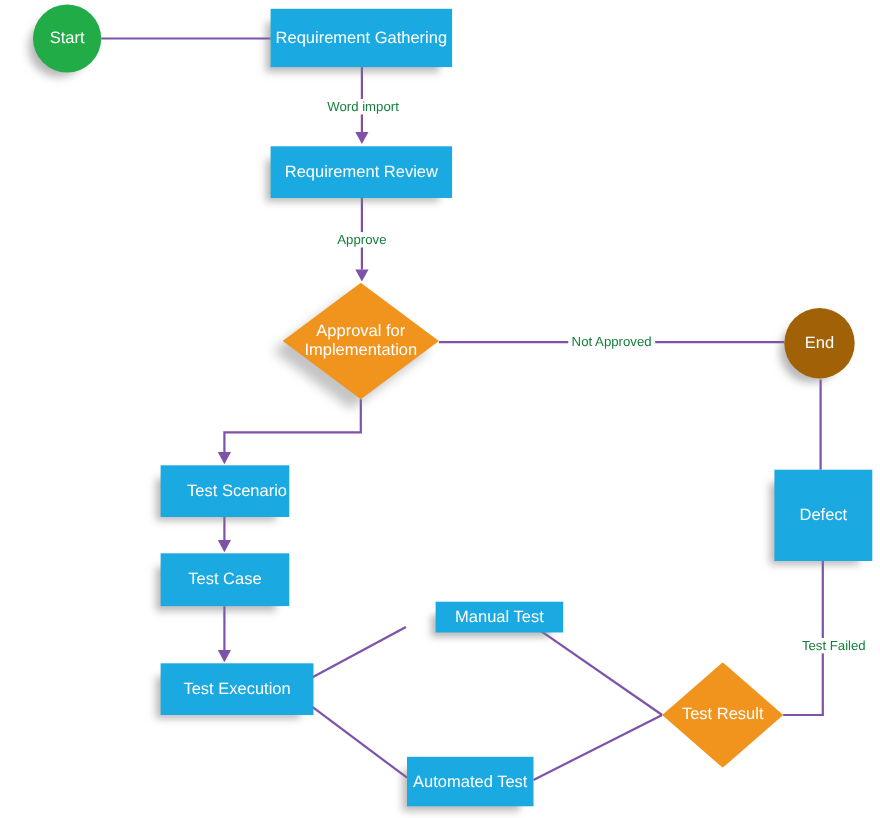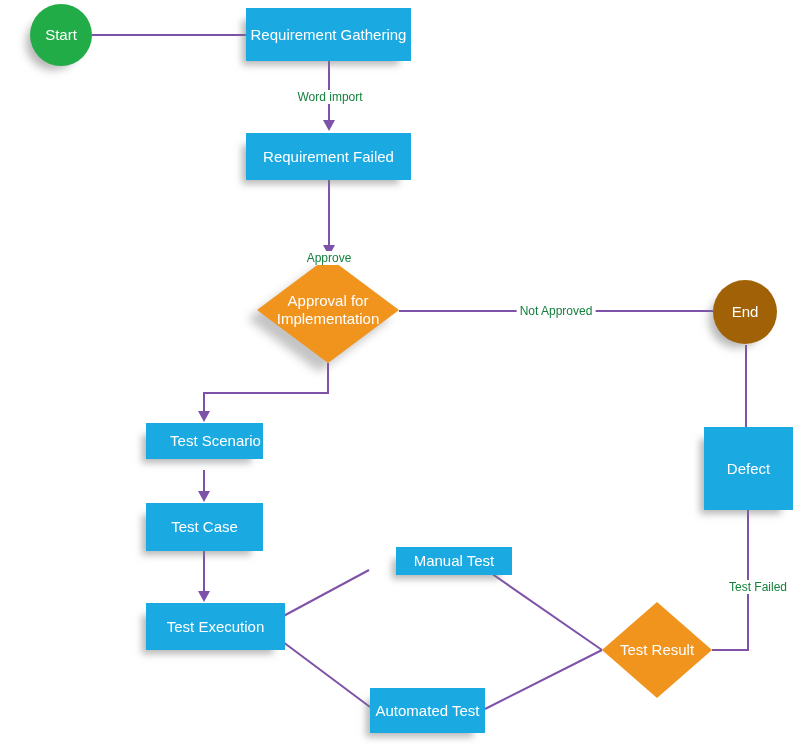--- a/index.html
+++ b/index.html
@@ -124,35 +124,35 @@
 
   <div class="node terminator start-fill" style="left:30px; top:4px; width:62px; height:62px;">
     <span>Start</span>
   </div>
 
   <div class="node process" style="left:246px; top:8px; width:165px; height:53px;">
     <span>Requirement Gathering</span>
   </div>
 
   <div class="node process" style="left:246px; top:133px; width:165px; height:47px;">
-    <span>Requirement Failed</span>
+    <span>Requirement Review</span>
   </div>
 
   <div class="diamond-wrap shadowed" style="left:257px; top:257px; width:142px; height:106px;">
     <div class="diamond">
       <span>Approval for</span>
       <span>Implementation</span>
     </div>
   </div>
 
   <div class="node terminator end-fill" style="left:713px; top:280px; width:64px; height:64px;">
     <span>End</span>
   </div>
 
-  <div class="node process" style="left:146px; top:423px; width:117px; height:36px;padding-left:22px;">
+  <div class="node process" style="left:146px; top:423px; width:117px; height:47px;padding-left:22px;">
     <span>Test Scenario</span>
   </div>
 
   <div class="node process" style="left:146px; top:503px; width:117px; height:48px;">
     <span>Test Case</span>
   </div>
 
   <div class="node process" style="left:146px; top:603px; width:139px; height:47px;">
     <span>Test Execution</span>
   </div>
@@ -170,19 +170,19 @@
       <span>Test Result</span>
     </div>
   </div>
 
   <div class="node process" style="left:704px; top:427px; width:89px; height:83px;">
     <span>Defect</span>
   </div>
 
   <div class="edge-label" style="left:330px; top:97px;">Word import</div>
 
-  <div class="edge-label" style="left:329px; top:218px;margin-top:40px;">Approve</div>
+  <div class="edge-label" style="left:329px; top:218px;">Approve</div>
 
   <div class="edge-label" style="left:556px; top:311px;">Not Approved</div>
 
   <div class="edge-label" style="left:758px; top:587px;">Test Failed</div>
 
 </div>
 
 </body></html>

